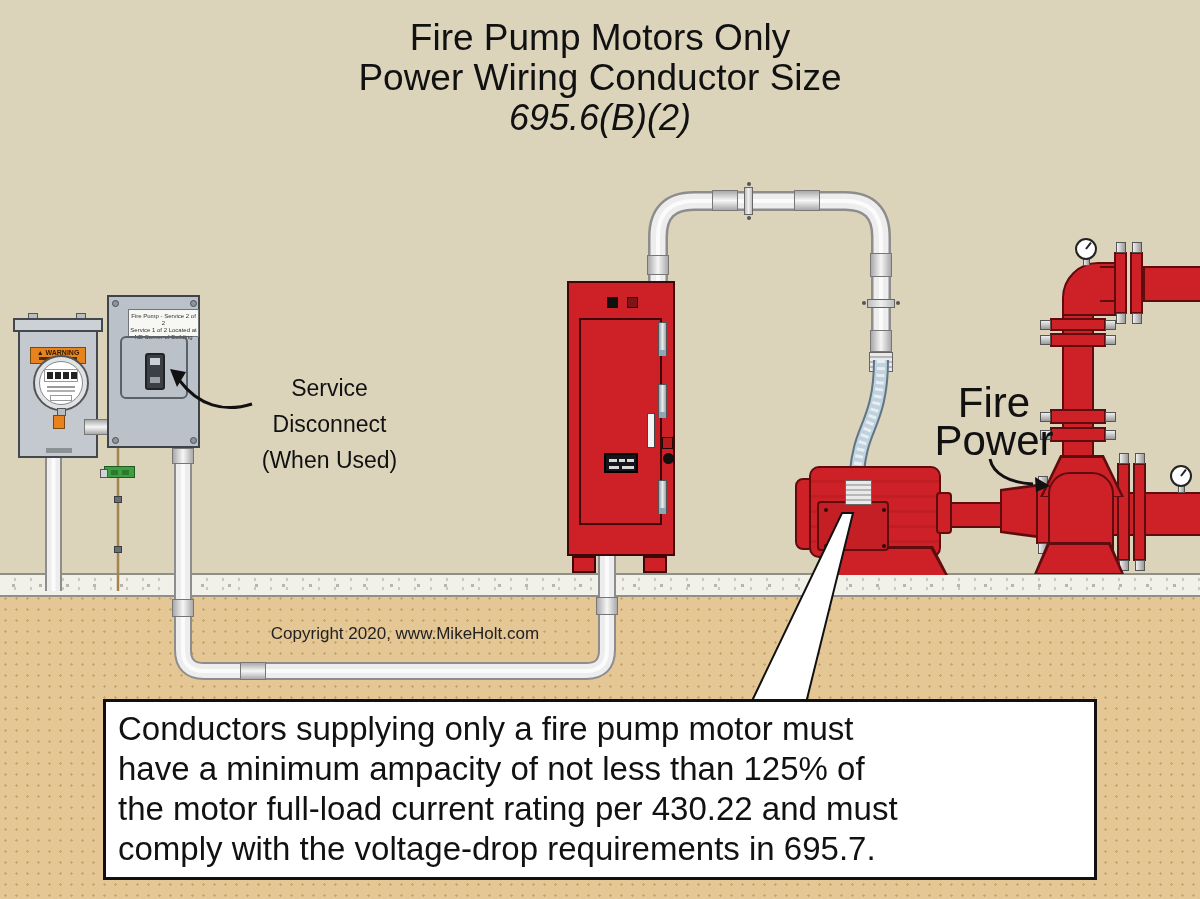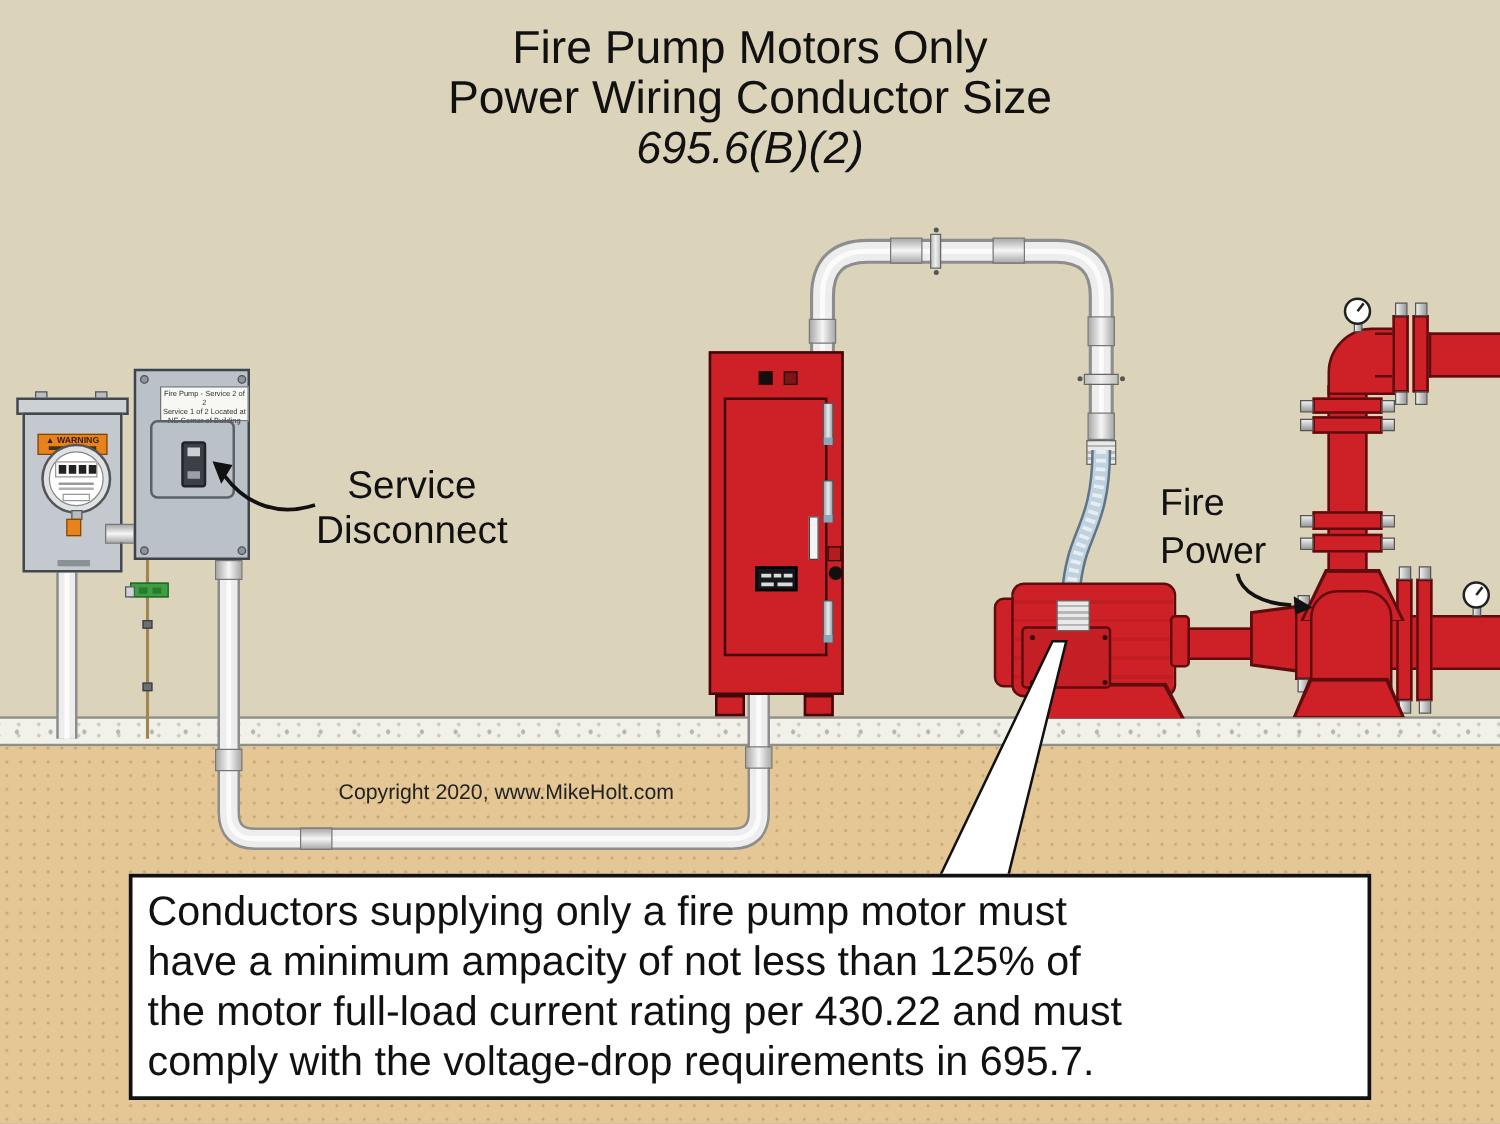--- a/index.html
+++ b/index.html
@@ -22,22 +22,22 @@
     background-size:11px 11px;}
   #slab{left:0;top:573px;width:1200px;height:20px;background:var(--slab);
     background-image:radial-gradient(circle,#b6b6ad 1.7px,transparent 2px),radial-gradient(circle,#c8c8c0 1.2px,transparent 1.5px);
     background-size:27px 15px,16px 9px;background-position:0 3px,7px 9px;
     border-top:2px solid #909086;border-bottom:2px solid #909086;}
 
   
   #title{left:0;top:18px;width:1200px;text-align:center;color:var(--ink);font-size:37px;line-height:40px;}
   #title .ref{font-style:italic;font-size:36px;}
   #copyright{left:170px;top:624px;width:470px;text-align:center;font-size:17px;color:#222;}
-  #sd-label{left:212px;top:370px;width:235px;text-align:center;font-size:31px;line-height:36px;color:var(--ink);}
-  #fp-label{left:928px;top:384px;width:132px;font-size:30px;line-height:38px;color:var(--ink);}
+  #sd-label{left:212px;top:370px;width:235px;text-align:center;font-size:23px;line-height:36px;color:var(--ink);}
+  #fp-label{left:928px;top:384px;width:132px;text-align:center;font-size:42px;line-height:38px;color:var(--ink);}
   #callout{left:103px;top:699px;width:994px;height:181px;background:#fff;border:3px solid var(--ink);
     box-sizing:border-box;padding:7px 12px;font-size:33px;line-height:40px;color:var(--ink);white-space:nowrap;}
 
   
   .coupling{position:absolute;border:1px solid #777;box-sizing:border-box;}
   .c-v{background:linear-gradient(90deg,#a9a9a9,#f6f6f6 50%,#a9a9a9);}
   .c-h{background:linear-gradient(180deg,#a9a9a9,#f6f6f6 50%,#a9a9a9);}
   .strap{position:absolute;background:linear-gradient(90deg,#bfbfbf,#efefef,#bfbfbf);border:1px solid #666;box-sizing:border-box;}
   .strap::before,.strap::after{content:'';position:absolute;width:4px;height:4px;background:#555;border-radius:50%;}
   .strap-v::before{left:2px;top:-6px;} .strap-v::after{left:2px;bottom:-6px;}
@@ -161,20 +161,21 @@
   </div>
   <div id="disc-inner" class="abs"></div>
   <div id="toggle" class="abs">
     <div class="t1"></div>
       <div class="t2"></div>
   </div>
 
   <div id="sd-label" class="abs">
     <div>Service</div>
     <div>Disconnect</div>
+    <div>(When Used)</div>
   </div>
   <svg class="layer" style="left:160px;top:355px;" width="110" height="62">
     <path d="M 92 49 C 64 58 38 50 20 26" stroke="#111" stroke-width="3" fill="none"></path>
     <polygon points="10,14 26,17 17,32" fill="#111"></polygon>
   </svg>
 
   <svg class="layer" width="1200" height="899">
     <path d="M 658 283 V 237 Q 658 201 694 201 H 845 Q 881 201 881 237 V 358" stroke="#8d8d8d" stroke-width="20" fill="none"></path>
     <path d="M 658 283 V 237 Q 658 201 694 201 H 845 Q 881 201 881 237 V 358" stroke="#ededed" stroke-width="15" fill="none"></path>
     <path d="M 658 283 V 237 Q 658 201 694 201 H 845 Q 881 201 881 237 V 358" stroke="#fbfbfb" stroke-width="4" fill="none"></path>

